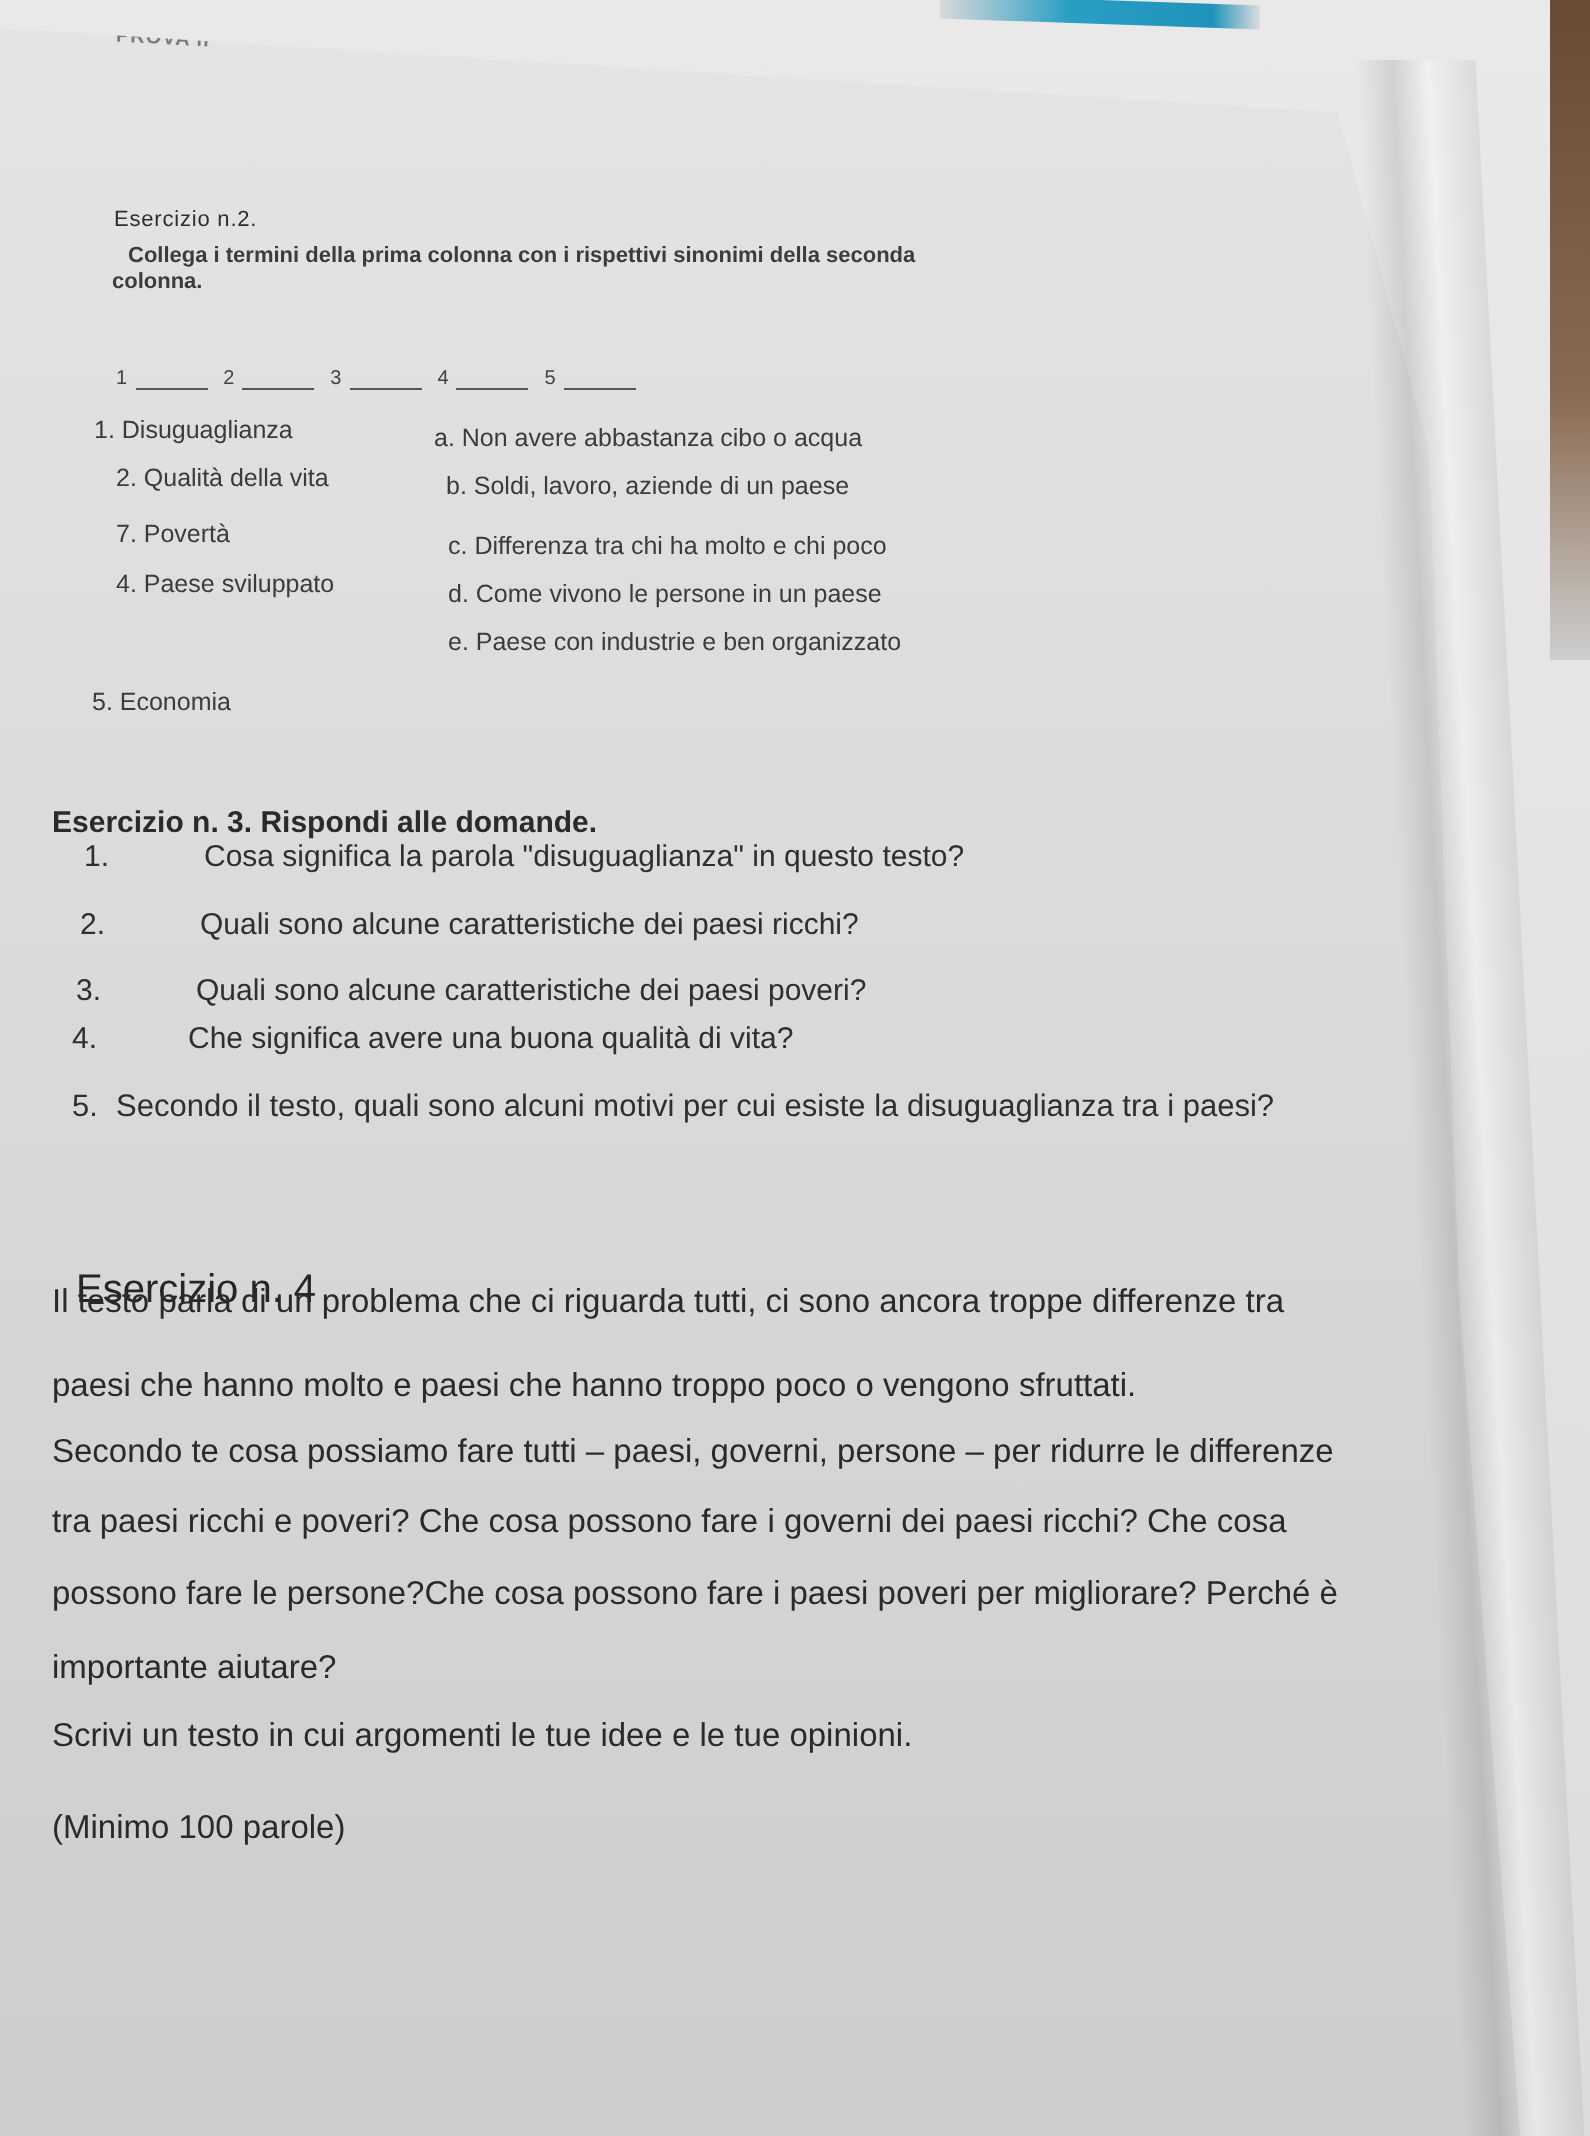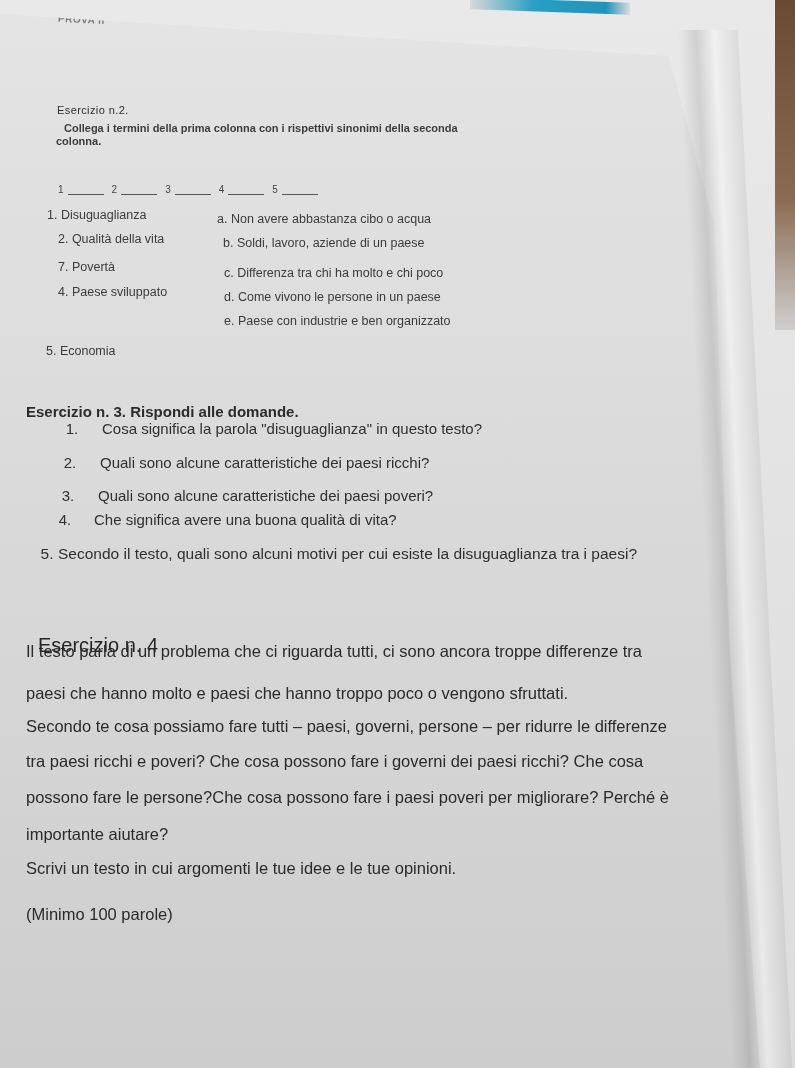--- a/index.html
+++ b/index.html
@@ -37,21 +37,21 @@
   }
   .t { position: absolute; color: #2d2d2d; white-space: nowrap; }
   .ex2-title { left: 57px; top: 90px; font-size: 11px; letter-spacing: 0.4px; }
   .ex2-instr { left: 64px; top: 108px; font-size: 11px; font-weight: bold; color:#3c3c3c; }
   .ex2-instr2 { left: 56px; top: 121px; font-size: 11px; font-weight: bold; color:#3c3c3c; }
   .blanks { position: absolute; left: 58px; top: 170px; display: flex; gap: 0; font-size: 10px; color:#444; }
   .blank-item { display: flex; align-items: flex-end; margin-right: 8px; }
   .blank-line { display: inline-block; width: 36px; border-bottom: 1px solid #555; margin-left: 4px; height: 10px; }
   .match-row { position: absolute; font-size: 12.5px; color: #3b3b3b; }
   .ex3-title { left: 26px; top: 389px; font-size: 15px; font-weight: bold; color: #2b2b2b; }
-  .q { position: absolute; font-size: 15px; color: #2f2f2f; text-align: center; }
+  .q { position: absolute; font-size: 15px; color: #2f2f2f; }
   .q .num { display: inline-block; width: 60px; }
   .ex4-title { left: 26px; top: 620px; font-size: 20px; color: #262626; margin-left: 12px; }
   .para { position: absolute; left: 26px; font-size: 16.5px; color: #2a2a2a; white-space: nowrap; }
 </style>
 </head>
 <body>
 
 <div class="back-sheet"></div>
 <div class="backdrop-brown"></div>
 <div class="blue-strip"></div>

